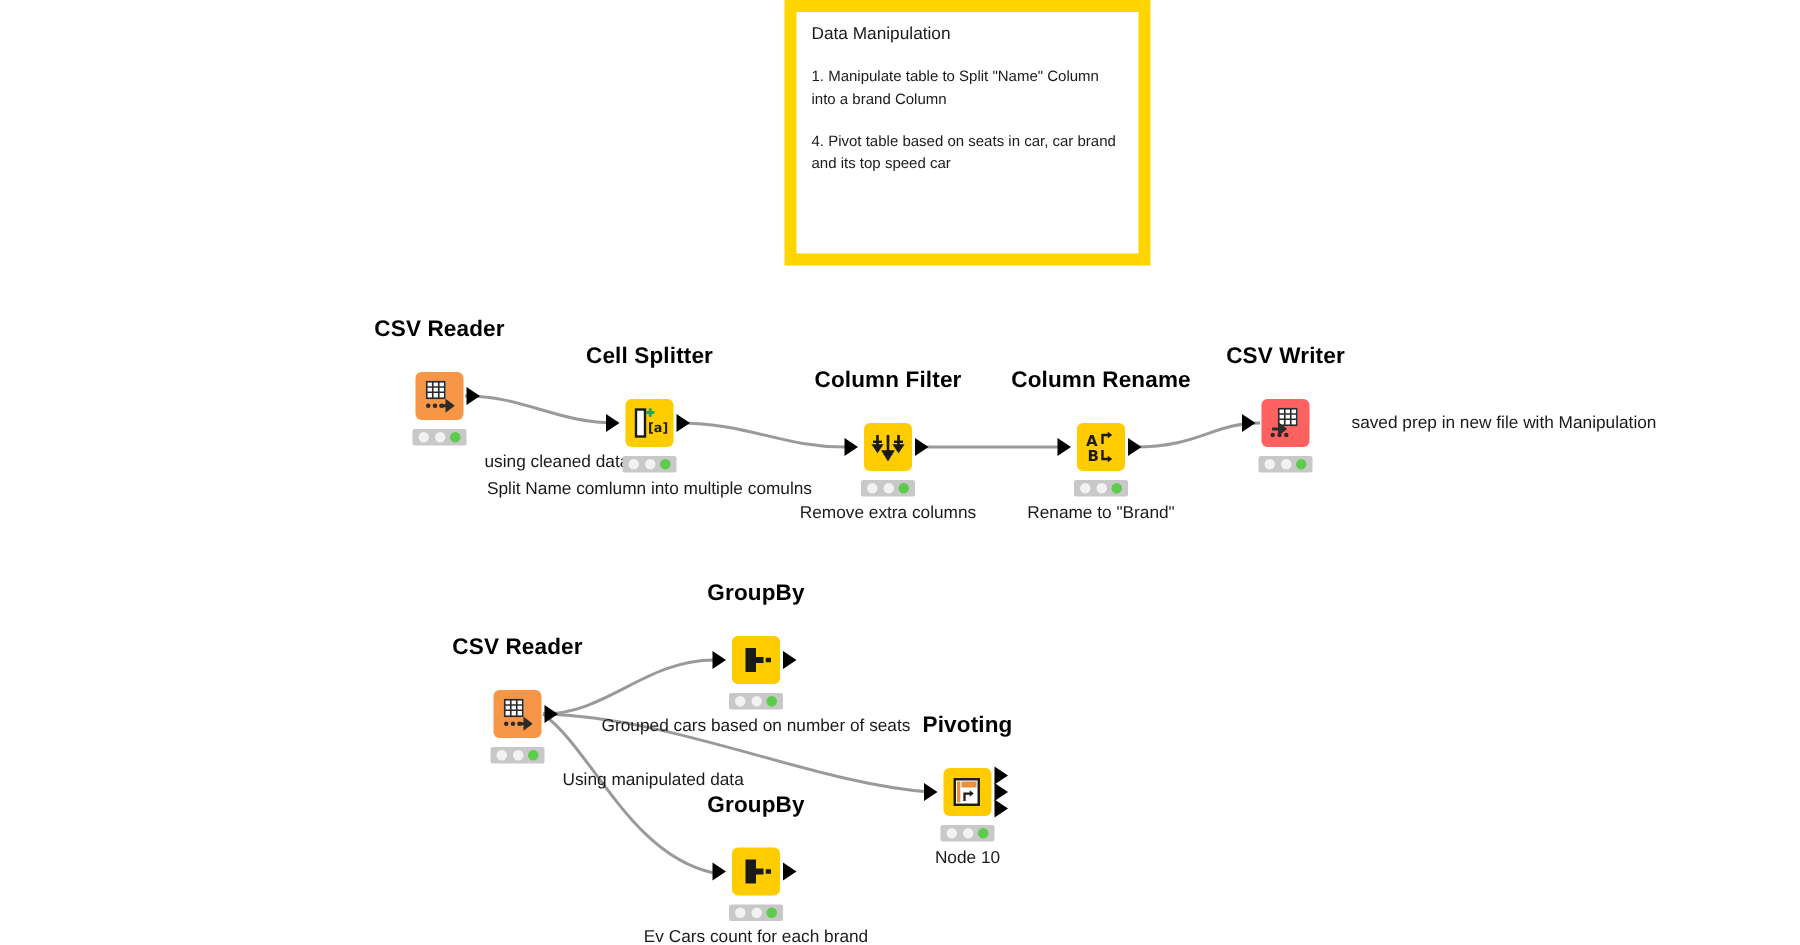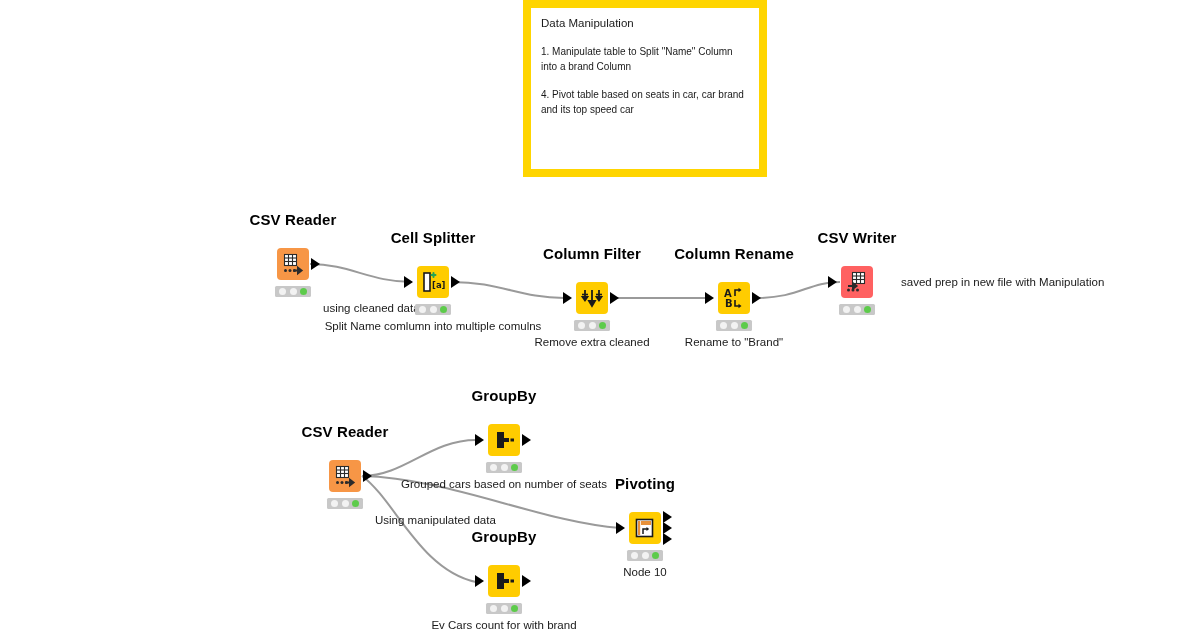--- a/index.html
+++ b/index.html
@@ -239,21 +239,21 @@
         </g>
       </svg>
     </div>
     <div class="port in"></div>
     <div class="port out"></div>
     <div class="node-status">
       <span class="led"></span>
       <span class="led"></span>
       <span class="led green"></span>
     </div>
-    <div class="node-label center">Remove extra cleaned</div>
+    <div class="node-label center">Remove extra columns</div>
   </div>
 
   <div class="node" style="left:734px; top:298px;">
     <div class="node-title">Column Rename</div>
     <div class="node-body yellow">
       <svg class="glyph" width="24" height="24" viewBox="0 0 24 24">
         <text x="2" y="11" font-family="DejaVu Sans, sans-serif" font-size="10" font-weight="bold" fill="#1a1a1a">A</text>
         <text x="3" y="21" font-family="DejaVu Sans, sans-serif" font-size="10" font-weight="bold" fill="#1a1a1a">B</text>
         <path d="M13 10 L13 4 L18 4" stroke="#1a1a1a" stroke-width="1.6" fill="none"></path>
         <path d="M16.5 1.8 L19.5 4 L16.5 6.2 Z" fill="#1a1a1a"></path>
@@ -351,21 +351,21 @@
         <rect x="18.5" y="10.5" width="3.5" height="3" fill="#1a1a1a"></rect>
       </svg>
     </div>
     <div class="port in"></div>
     <div class="port out"></div>
     <div class="node-status">
       <span class="led"></span>
       <span class="led"></span>
       <span class="led green"></span>
     </div>
-    <div class="node-label center">Ev Cars count for with brand</div>
+    <div class="node-label center">Ev Cars count for each brand</div>
   </div>
 
   <div class="node" style="left:645px; top:528px;">
     <div class="node-title">Pivoting</div>
     <div class="node-body yellow">
       <svg class="glyph" width="24" height="24" viewBox="0 0 24 24">
         <rect x="3.5" y="3.5" width="16" height="17" fill="#ffffff" stroke="#1a1a1a" stroke-width="1.6"></rect>
         <rect x="8" y="5" width="10" height="4" fill="#E8913A"></rect>
         <rect x="5" y="5" width="2.2" height="14" fill="#E8913A"></rect>
         <path d="M10 18 L10 13 L15 13" stroke="#1a1a1a" stroke-width="1.5" fill="none"></path>

